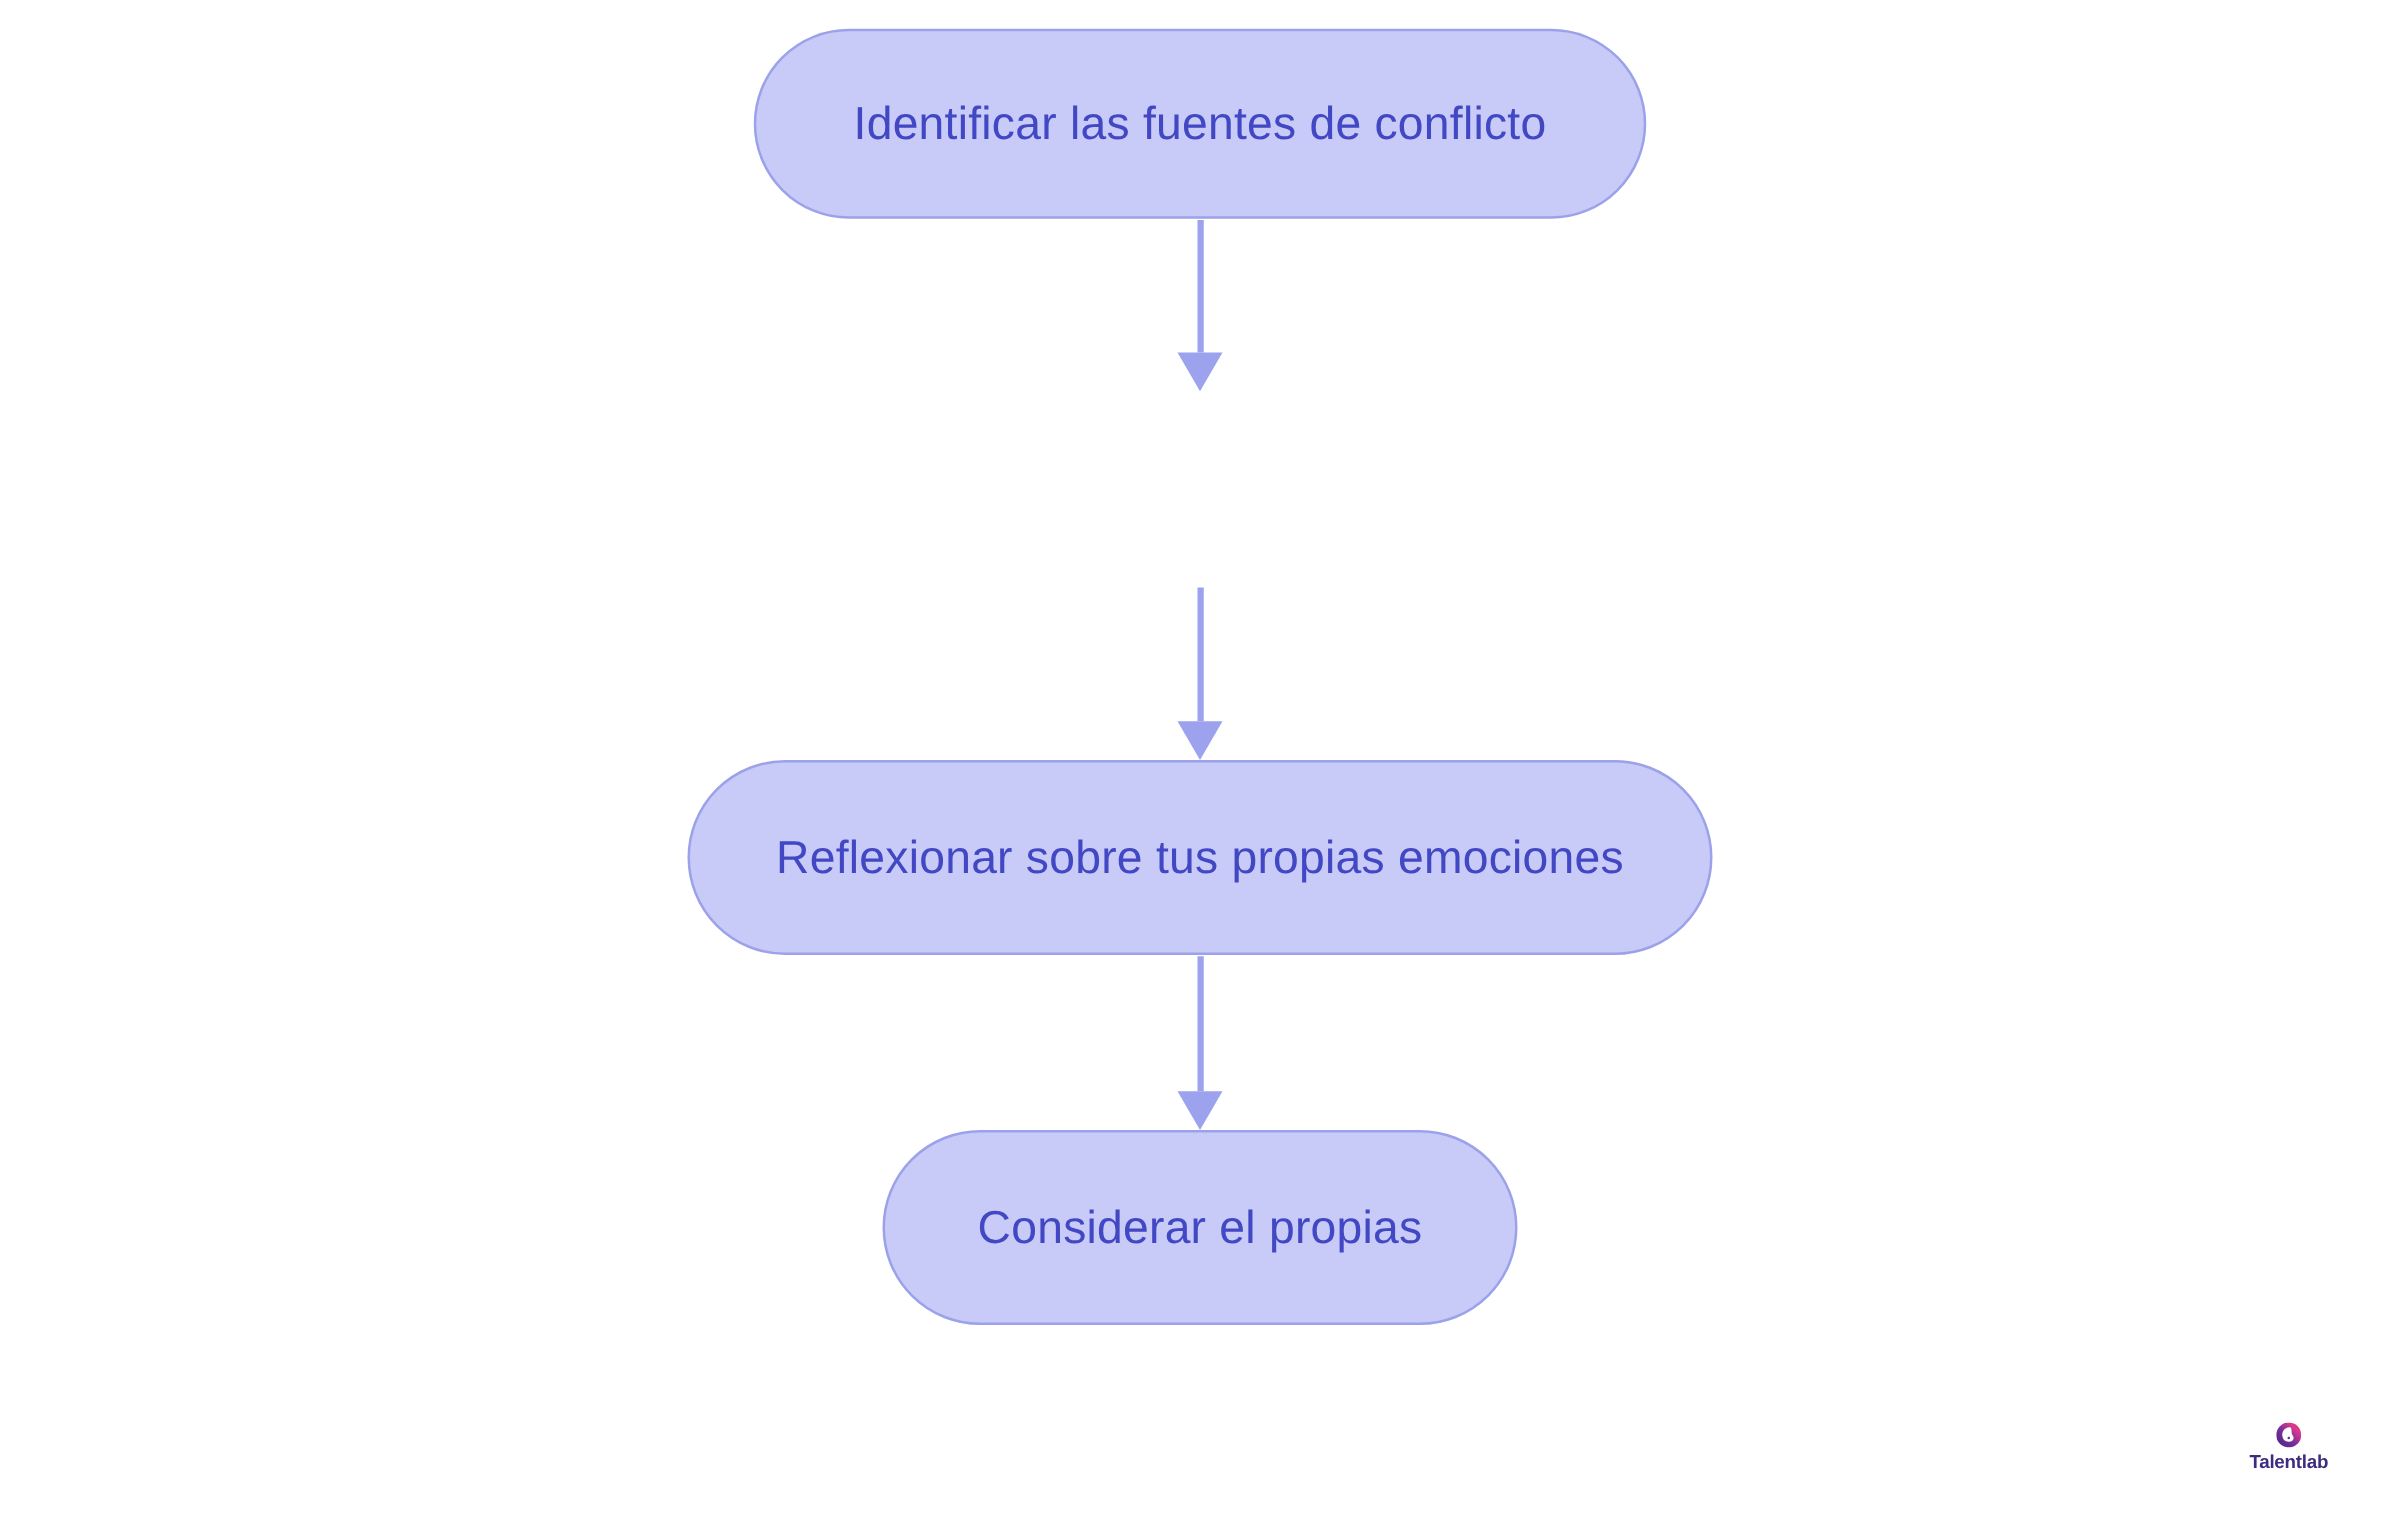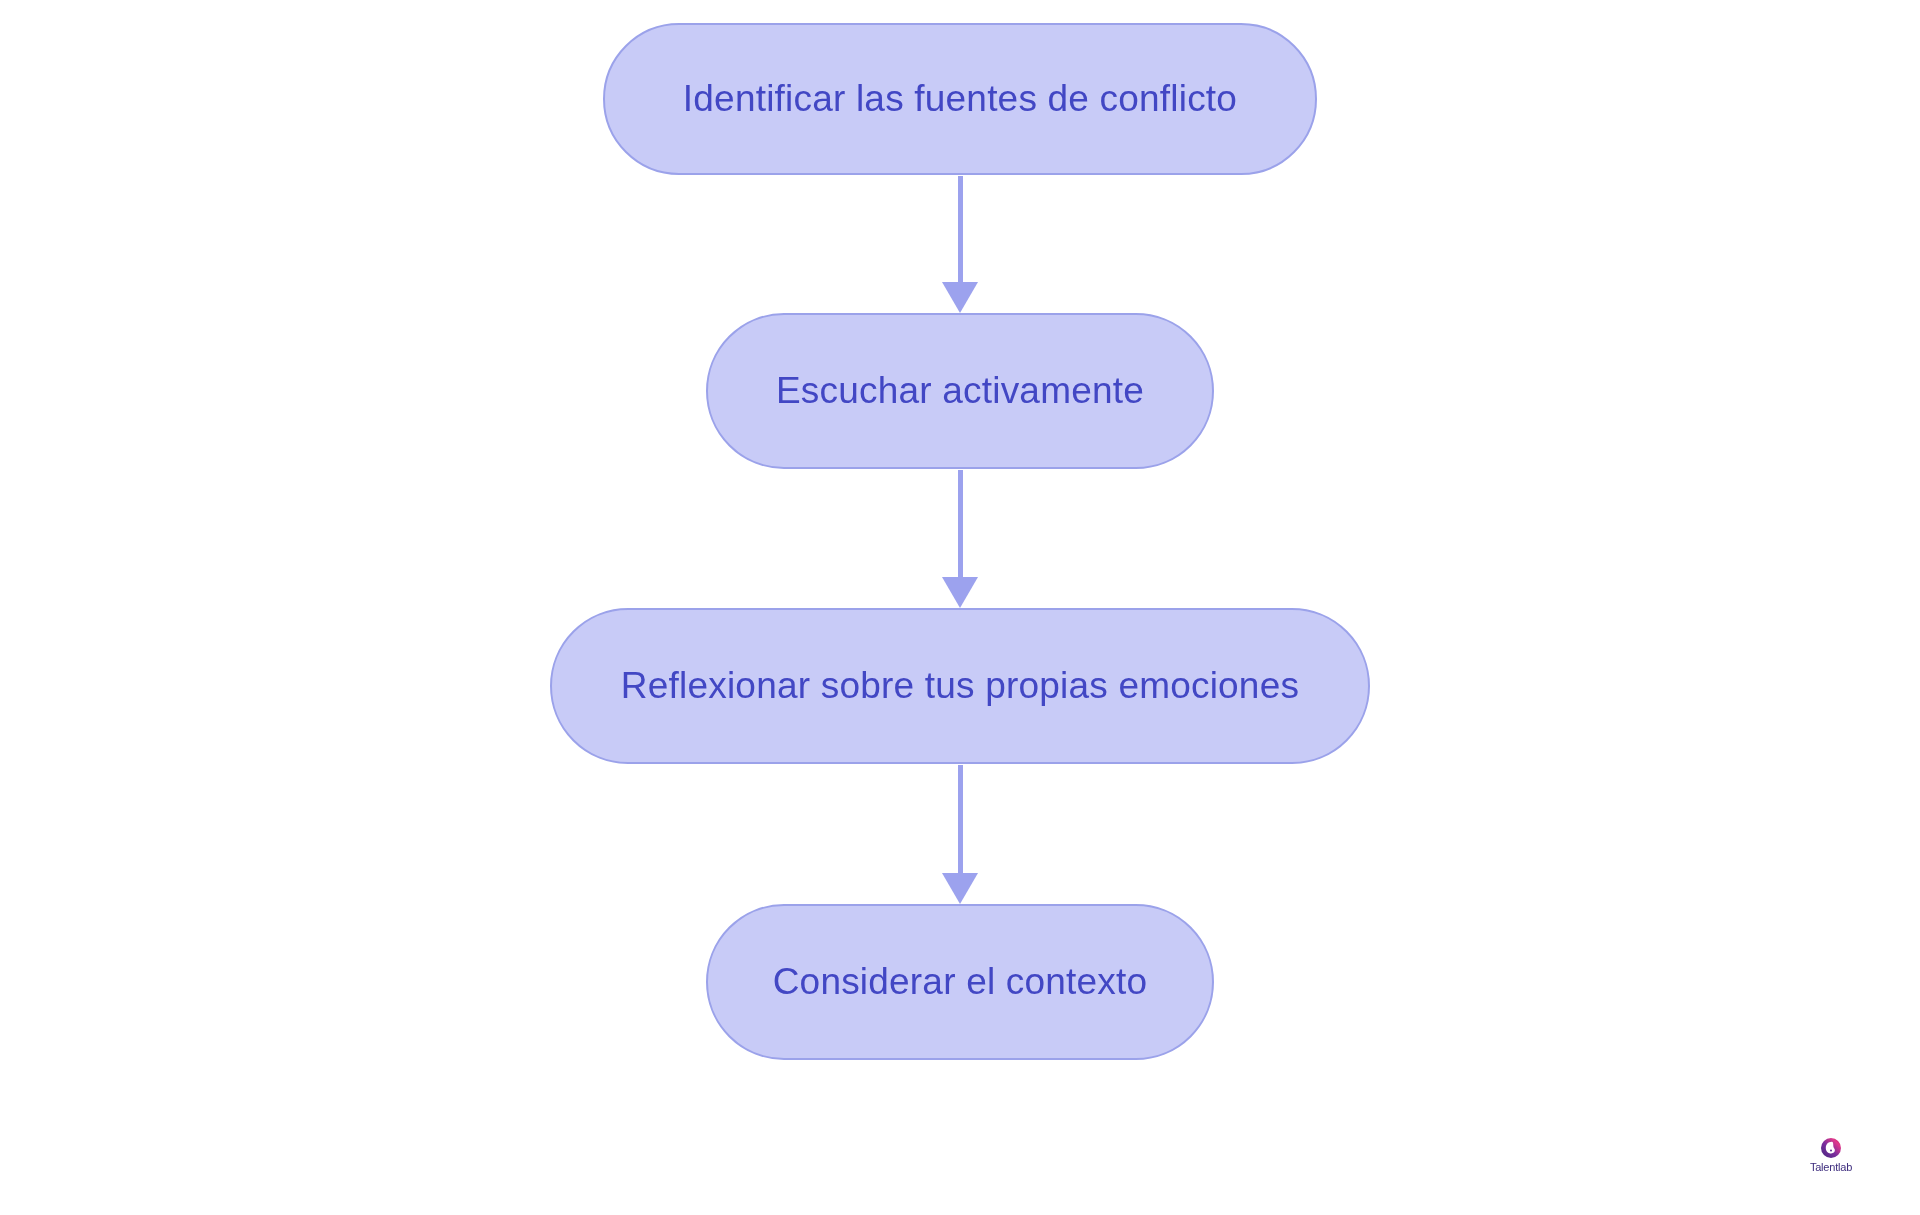--- a/index.html
+++ b/index.html
@@ -48,60 +48,57 @@
     border-top:31px solid var(--arrow-color);
   }
 
   .brand{
     position:absolute;left:1796px;top:1138px;width:70px;
     display:flex;flex-direction:column;align-items:center;
   }
   .brand-icon{width:20px;height:20px;line-height:0;}
   .brand-text{
     margin-top:3px;
-    font-size:11px;font-weight:normal;
+    font-size:15px;font-weight:bold;
     color:var(--logo-text-color);
     letter-spacing:-0.2px;
     white-space:nowrap;
   }
 </style>
 </head>
 <body>
 
 <div class="canvas">
 
   <div class="node node-1">
     <span>Identificar las fuentes de conflicto</span>
   </div>
 
   <div class="arrow arrow-1">
     <div class="arrow-tail"></div>
     <div class="arrow-head"></div>
   </div>
 
-  <div class="node node-2">
-    <span>Escuchar activamente</span>
-  </div>
 
   <div class="arrow arrow-2">
     <div class="arrow-tail"></div>
     <div class="arrow-head"></div>
   </div>
 
   <div class="node node-3">
     <span>Reflexionar sobre tus propias emociones</span>
   </div>
 
   <div class="arrow arrow-3">
     <div class="arrow-tail"></div>
     <div class="arrow-head"></div>
   </div>
 
   <div class="node node-4">
-    <span>Considerar el contexto</span>
+    <span>Considerar el propias</span>
   </div>
 
   <div class="brand">
     <div class="brand-icon">
       <svg width="20" height="20" viewBox="0 0 20 20" aria-hidden="true">
         <defs>
           <linearGradient id="tl-grad" x1="0" y1="1" x2="1" y2="0">
             <stop offset="0" stop-color="#45277e"></stop>
             <stop offset="0.45" stop-color="#7a2e9d"></stop>
             <stop offset="0.78" stop-color="#e13a8c"></stop>

